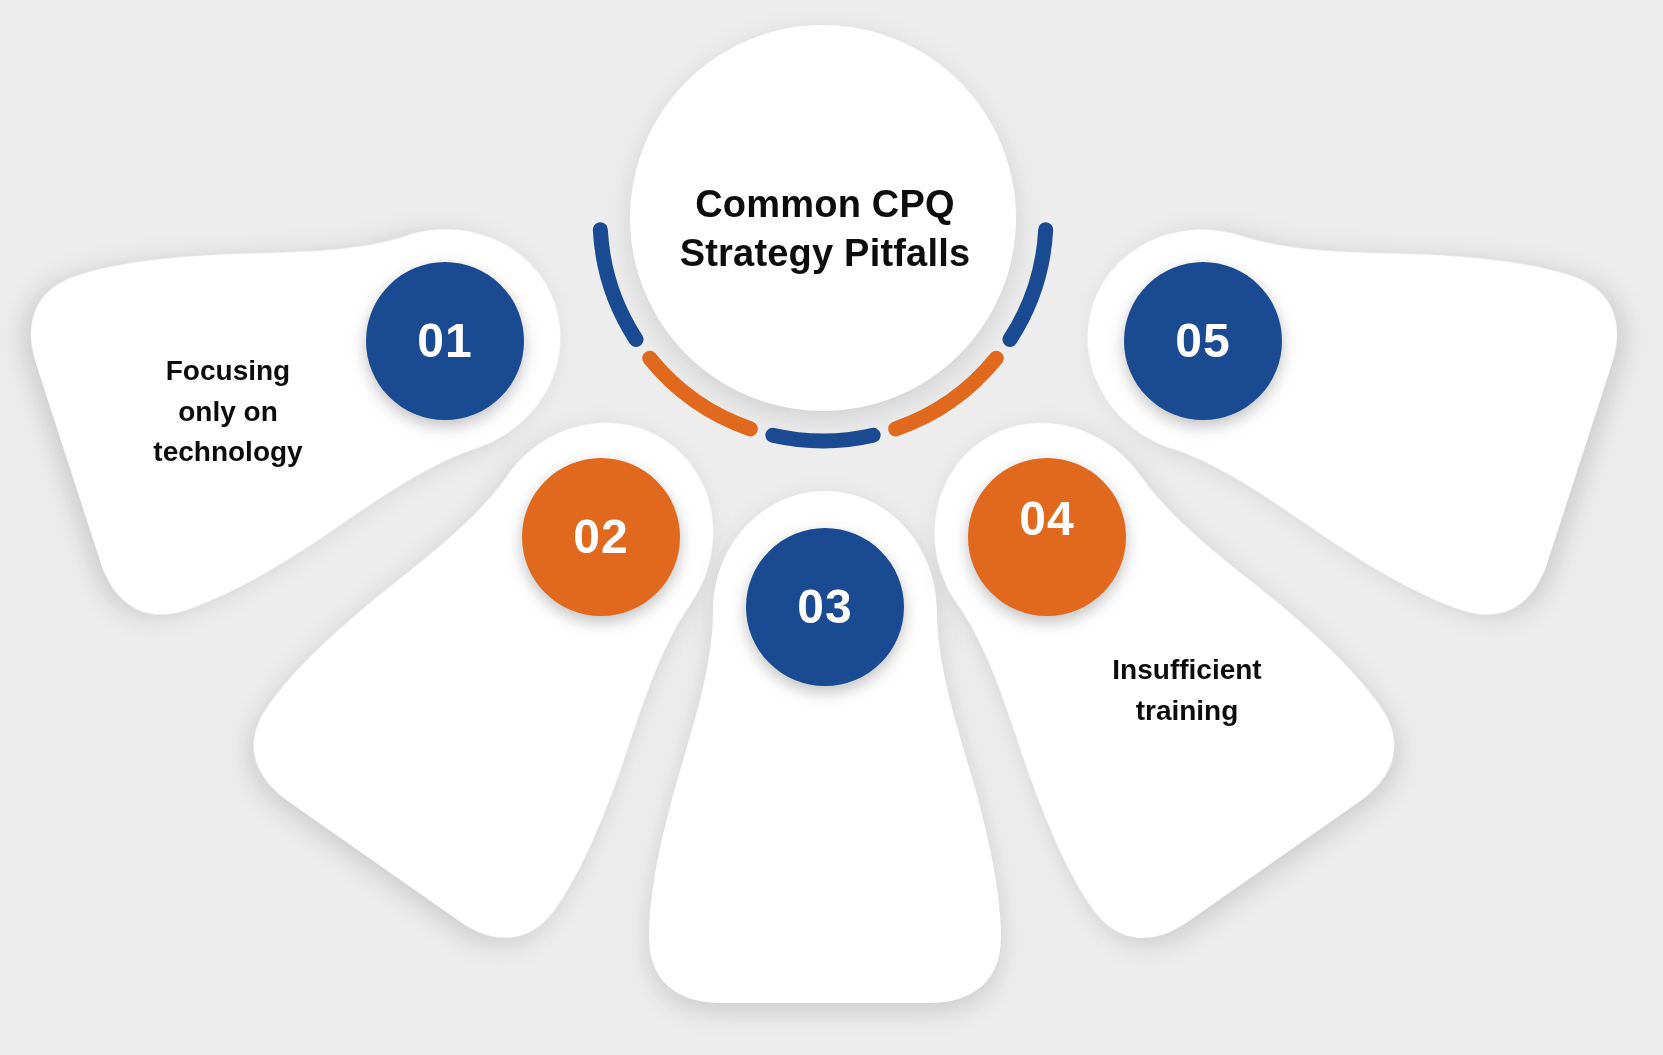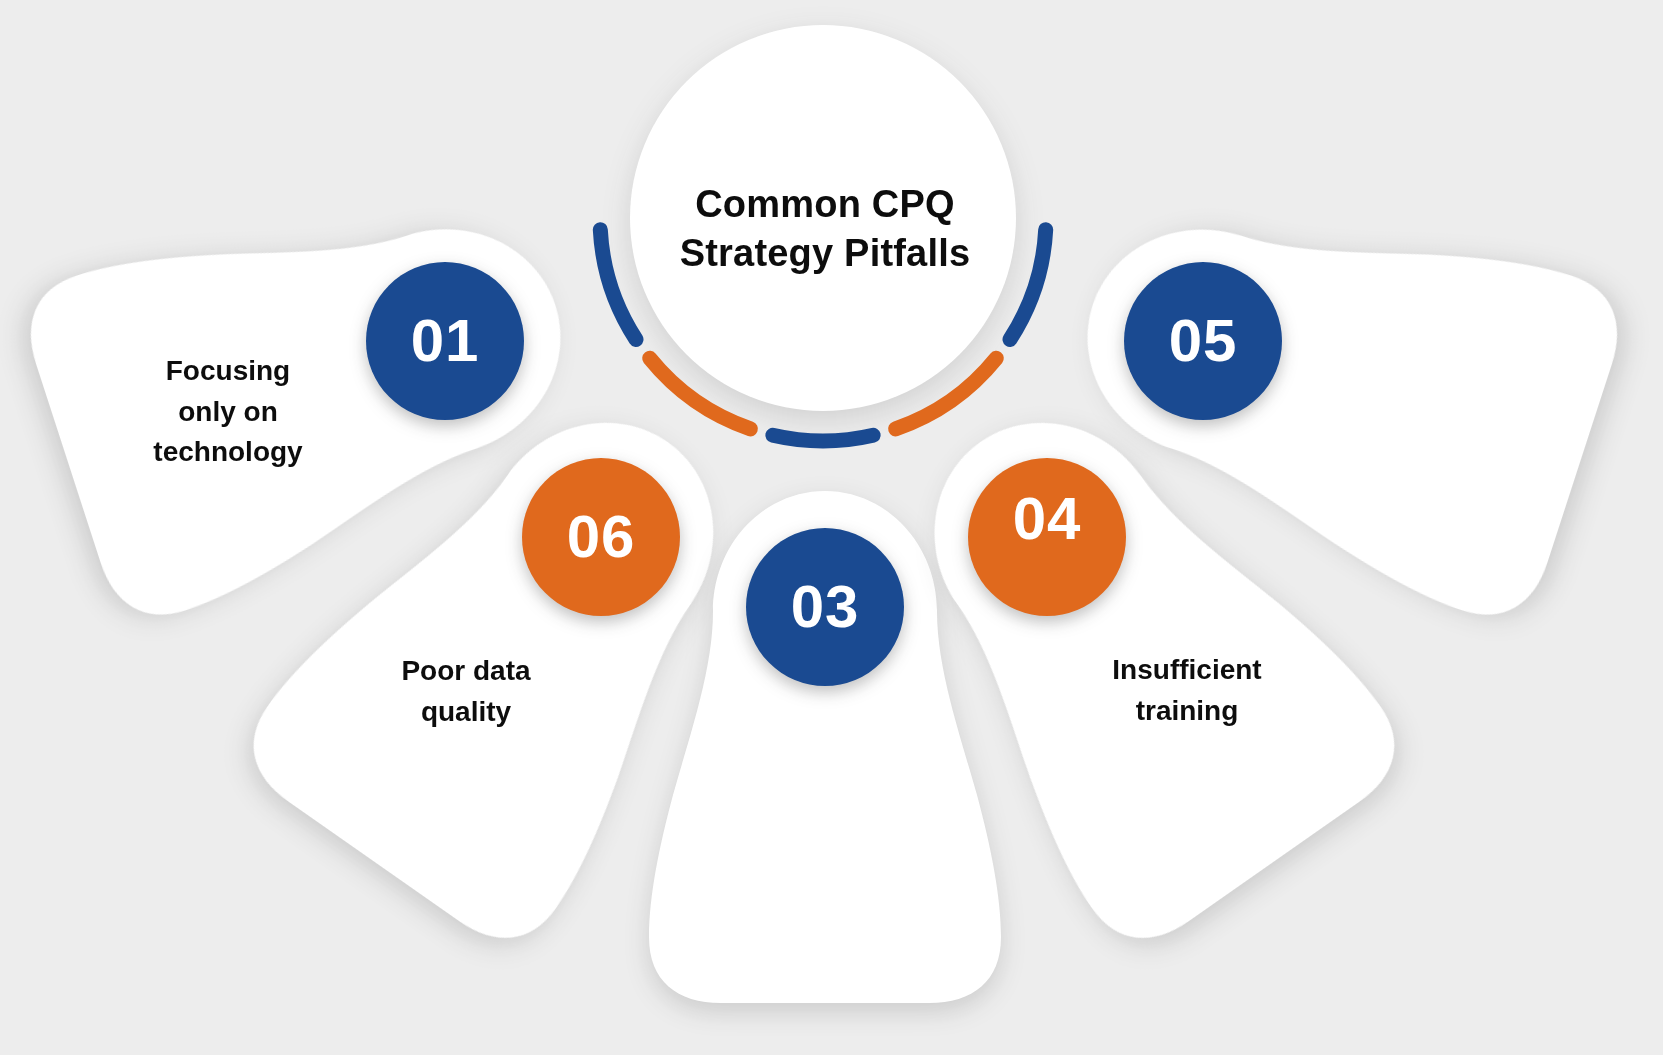--- a/index.html
+++ b/index.html
@@ -31,21 +31,21 @@
   .title-txt {
     font-size: 38px;
     line-height: 1.28;
     letter-spacing: 0.2px;
   }
   .label-txt {
     font-size: 28px;
     line-height: 1.45;
   }
   .num-txt {
-    font-size: 60px;
+    font-size: 48px;
     color: #ffffff;
     line-height: 1;
     letter-spacing: 1px;
   }
 </style>
 </head>
 <body style="background: rgb(237, 237, 237);">
 
 <div class="canvas">
 
@@ -95,26 +95,24 @@
     <circle class="badge" cx="601" cy="537" r="79" style="fill: rgb(224, 105, 29);"></circle>
     <circle class="badge" cx="825" cy="607" r="79" style="fill: rgb(26, 74, 145);"></circle>
     <circle class="badge" cx="1047" cy="537" r="79" style="fill: rgb(224, 105, 29);"></circle>
     <circle class="badge" cx="1203" cy="341" r="79" style="fill: rgb(26, 74, 145);"></circle>
   </svg>
 
   <div class="txt title-txt" style="left: 825px; top: 229px; color: rgb(13, 13, 13);">Common CPQ
 Strategy Pitfalls</div>
 
   <div class="txt num-txt" style="left: 445px; top: 341px; color: rgb(255, 255, 255);">01</div>
-  <div class="txt num-txt" style="left: 601px; top: 537px; color: rgb(255, 255, 255);">06</div>
+  <div class="txt num-txt" style="left: 601px; top: 537px; color: rgb(255, 255, 255);">02</div>
   <div class="txt num-txt" style="left: 825px; top: 607px; color: rgb(255, 255, 255);">03</div>
   <div class="txt num-txt" style="left: 1047px; top: 519px; color: rgb(255, 255, 255);">04</div>
   <div class="txt num-txt" style="left: 1203px; top: 341px; color: rgb(255, 255, 255);">05</div>
 
   <div class="txt label-txt" style="left: 228px; top: 412px; color: rgb(13, 13, 13);">Focusing
 only on
 technology</div>
-  <div class="txt label-txt" style="left: 466px; top: 692px; color: rgb(13, 13, 13);">Poor data
-quality</div>
   <div class="txt label-txt" style="left: 1187px; top: 691px; color: rgb(13, 13, 13);">Insufficient
 training</div>
 
 </div>
 
 </body></html>

